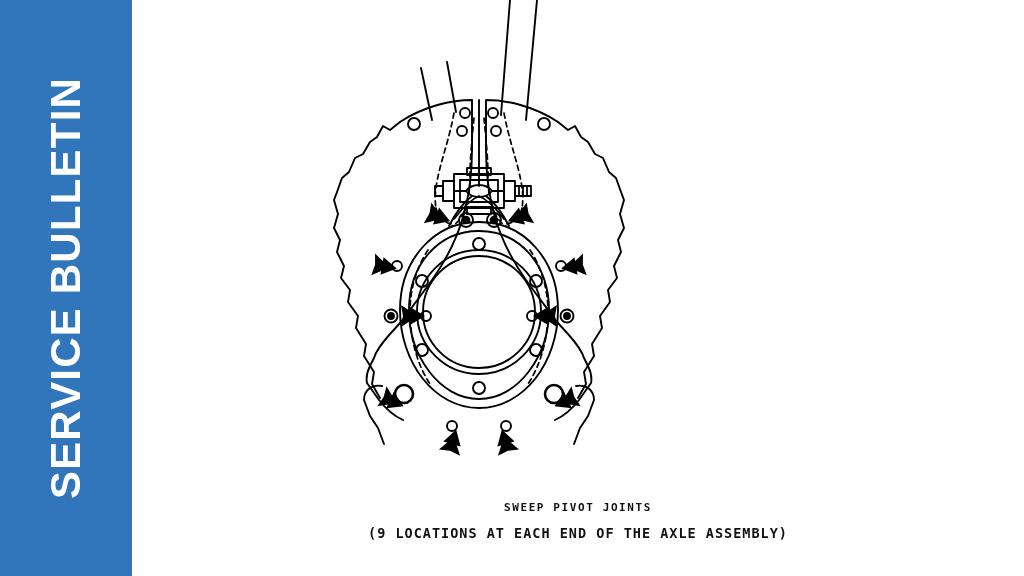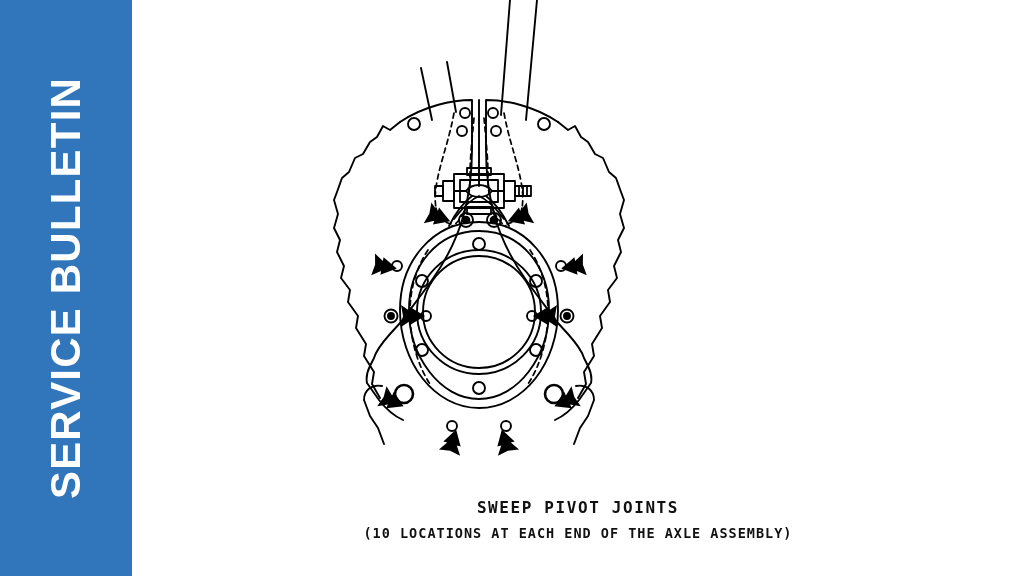--- a/index.html
+++ b/index.html
@@ -87,21 +87,21 @@
     text-align: center;
     color: #000000;
   }
   .cap-line {
     font-family: "DejaVu Sans Mono", "Liberation Mono", monospace;
     font-weight: bold;
     color: #111111;
     white-space: nowrap;
   }
   #caption-title {
-    font-size: 16px;
+    font-size: 11px;
     letter-spacing: 1.6px;
     line-height: 20px;
   }
   #caption-subtitle {
     font-size: 13.5px;
     letter-spacing: 1.0px;
     line-height: 20px;
     margin-top: 5px;
   }
 </style>
@@ -340,17 +340,17 @@
           <g transform="translate(202,444) rotate(164)">
               <use href="#arrowUpR"></use>
             </g>
         </g>
 
       </svg>
     </div>
 
     <div id="caption">
       <div id="caption-title" class="cap-line">SWEEP PIVOT JOINTS</div>
-      <div id="caption-subtitle" class="cap-line">(10 LOCATIONS AT EACH END OF THE AXLE ASSEMBLY)</div>
+      <div id="caption-subtitle" class="cap-line">(9 LOCATIONS AT EACH END OF THE AXLE ASSEMBLY)</div>
     </div>
 
   </div>
 </div>
 
 </body></html>

